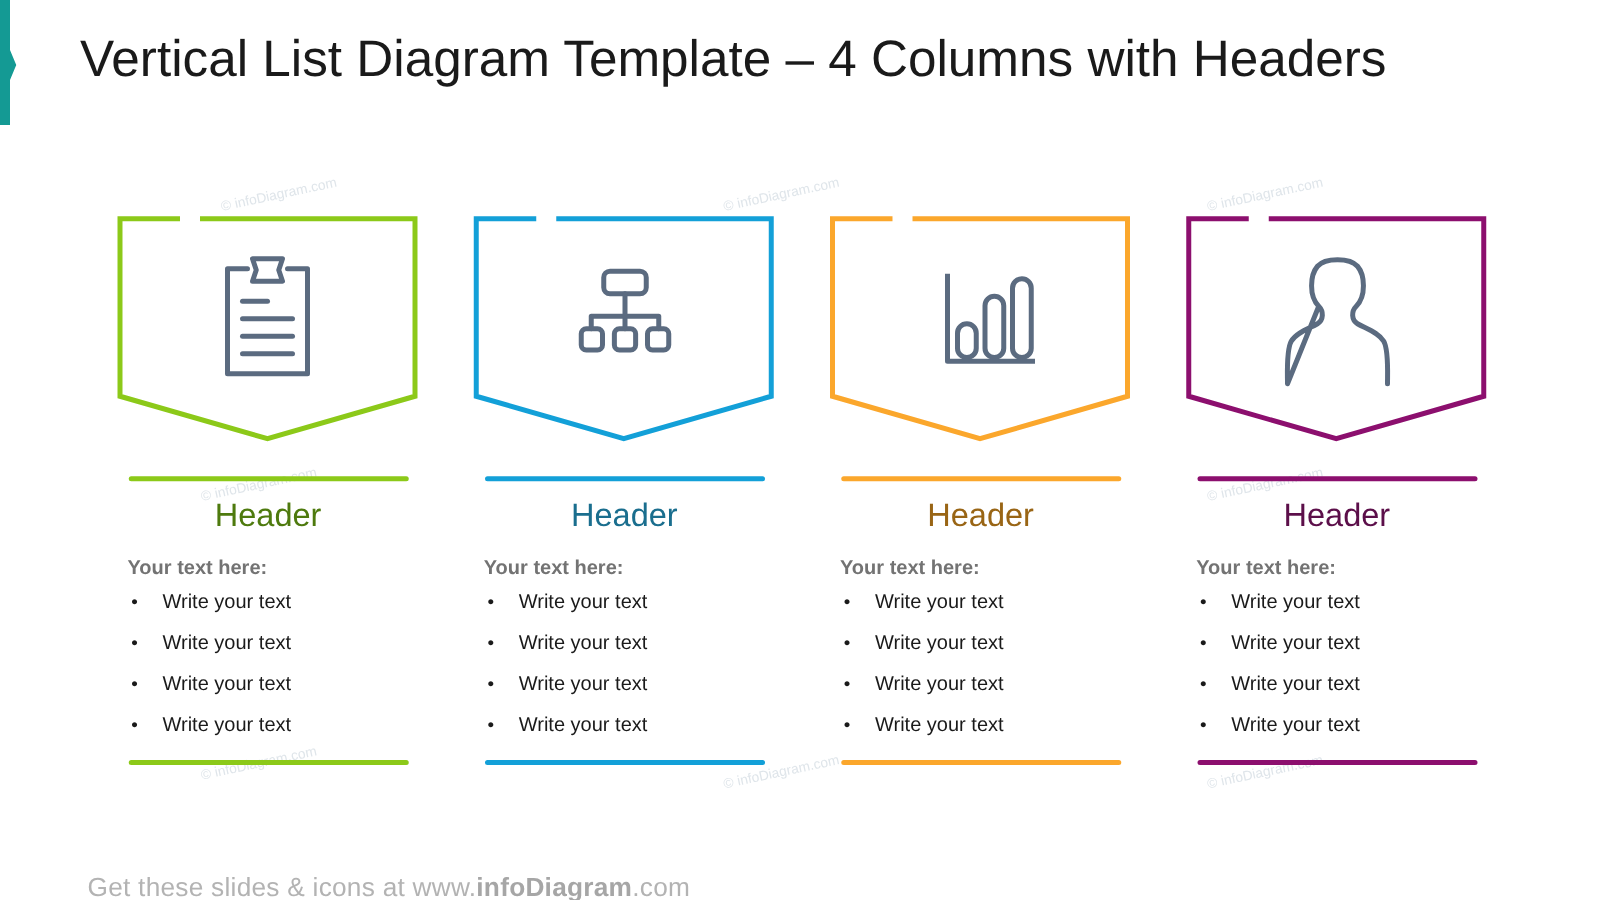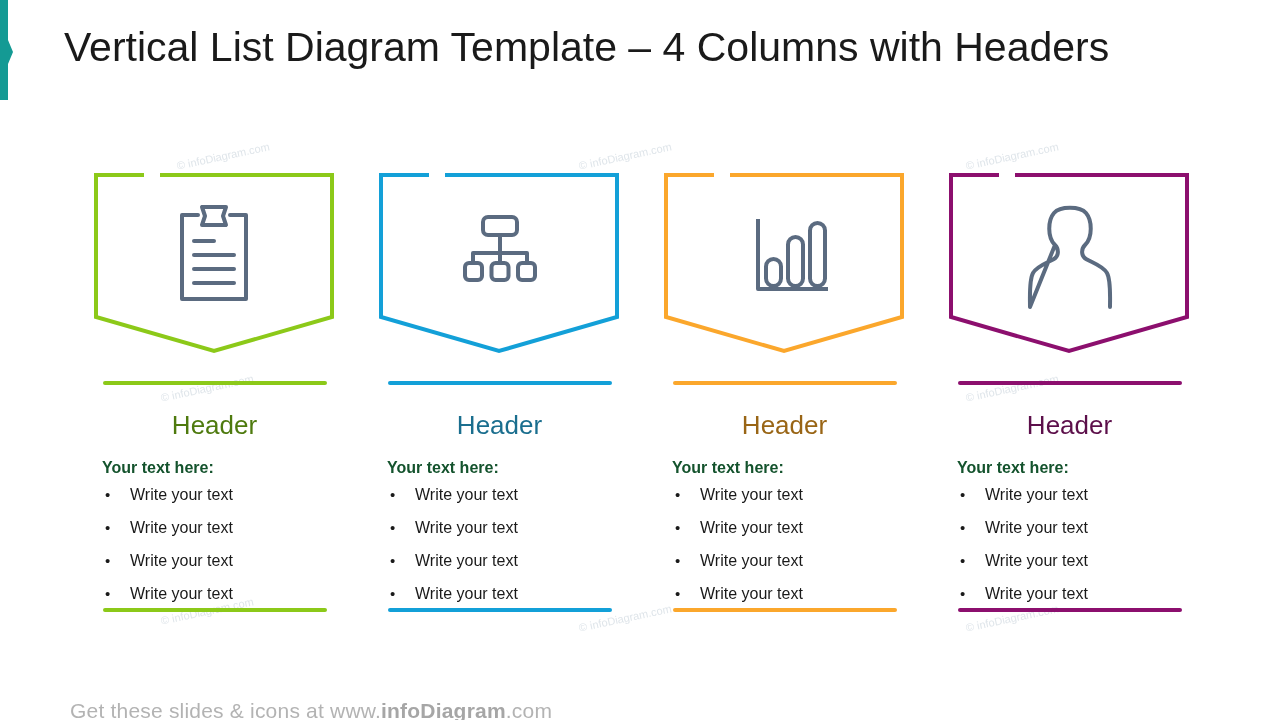--- a/index.html
+++ b/index.html
@@ -64,36 +64,36 @@
   }
 
   .divider-top {
     width: 224px;
     height: 4px;
     border-radius: 2px;
     margin-top: 20px;
   }
 
   .col-header {
-    margin-top: 27px;
+    margin-top: 14px;
     font-size: 26px;
     font-weight: 400;
     line-height: 1;
   }
 
   .col-body {
     width: 224px;
     margin-top: 21px;
     align-self: flex-start;
     margin-left: 30px;
   }
   .col-lead {
     font-size: 16px;
     font-weight: bold;
-    color: #14532d;
+    color: #737373;
     margin-bottom: 9px;
   }
   .bullet-list {
     margin: 0;
     padding: 0;
     list-style: none;
   }
   .bullet-item {
     display: flex;
     align-items: baseline;

